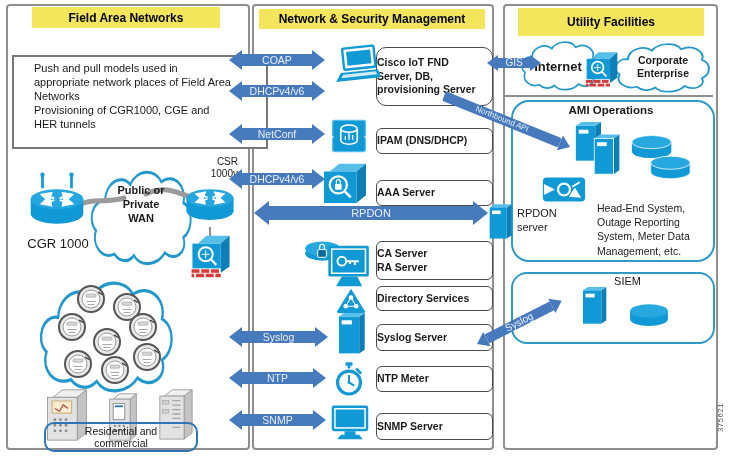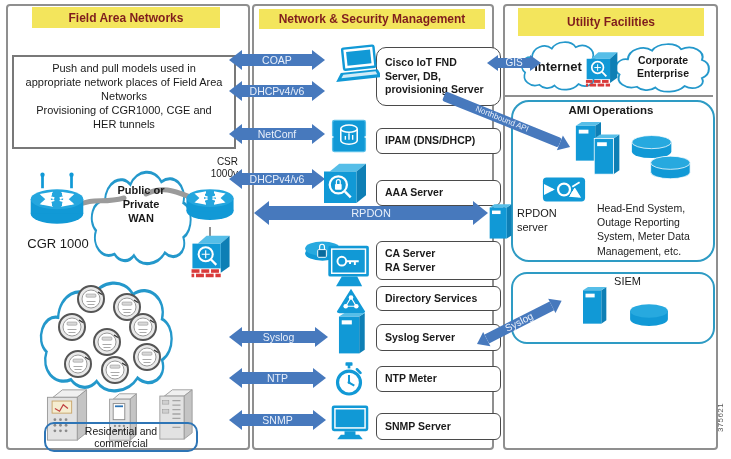--- a/index.html
+++ b/index.html
@@ -1,23 +1,23 @@
 <!DOCTYPE html>
 <html><head>
 <meta charset="utf-8">
 <style>
   html,body{margin:0;padding:0;background:#fff;}
   #stage{position:relative;width:731px;height:459px;background:#fff;overflow:hidden;
          font-family:"Liberation Sans",sans-serif;color:#1a1a1a;}
   .col{position:absolute;border:2px solid #8f8f8f;border-radius:4px;background:#fff;z-index:1;}
   .hdr{position:absolute;background:#F3E55C;display:flex;align-items:center;justify-content:center;
-       font-weight:bold;font-size:12px;color:#7f1d1d;z-index:3;}
+       font-weight:bold;font-size:12px;color:#000000;z-index:3;}
   .lblbox{position:absolute;border:1.5px solid #4a4a4a;border-radius:6px;background:#fff;
           display:flex;align-items:center;font-weight:bold;font-size:10.5px;line-height:1.3;
-          padding-left:8px;z-index:3;}
+          padding-left:0;z-index:3;}
   .bluebox{position:absolute;border:2px solid #2E9BC4;border-radius:18px;background:#fff;z-index:2;}
   .txt{position:absolute;z-index:4;}
   .ml{white-space:pre-line;}
   .icon{position:absolute;z-index:6;}
   .cloud{position:absolute;z-index:2;}
   .cloudlbl{position:absolute;z-index:4;font-weight:bold;text-align:center;}
   
   .harrow{position:absolute;display:flex;align-items:center;z-index:5;height:22px;}
   .ah{width:0;height:0;border-top:10px solid transparent;border-bottom:10px solid transparent;}
   .ah.l{border-right:13px solid #4779BD;}
@@ -31,21 +31,21 @@
   .big .bar{height:14px;}
   .harrow.rot{transform-origin:0 50%;}
   .harrow.thin{height:18px;}
   .thin .ah{border-top-width:8px;border-bottom-width:8px;}
   .thin .ah.l{border-right-width:11px;}
   .thin .ah.r{border-left-width:11px;}
   .thin .bar{height:10px;}
   .thin .albl{font-size:8px;}
   .divider{position:absolute;border-top:2px solid #8f8f8f;z-index:2;}
   .notebox{position:absolute;border:2px solid #787878;background:#fff;font-size:11px;line-height:1.28;
-           padding:4px 4px;z-index:3;text-align:center;}
+           padding:4px 20px;z-index:3;}
   .resbox{position:absolute;border:2px solid #2E75B6;border-radius:10px;background:transparent;
           z-index:7;display:flex;align-items:center;justify-content:center;text-align:center;
           font-size:10.5px;line-height:1.15;}
   .fignum{position:absolute;left:716px;top:403px;font-size:8px;color:#555;z-index:4;
           writing-mode:vertical-rl;transform:rotate(180deg);letter-spacing:.4px;}
   svg{display:block;}
 </style>
 </head>
 <body>
 

